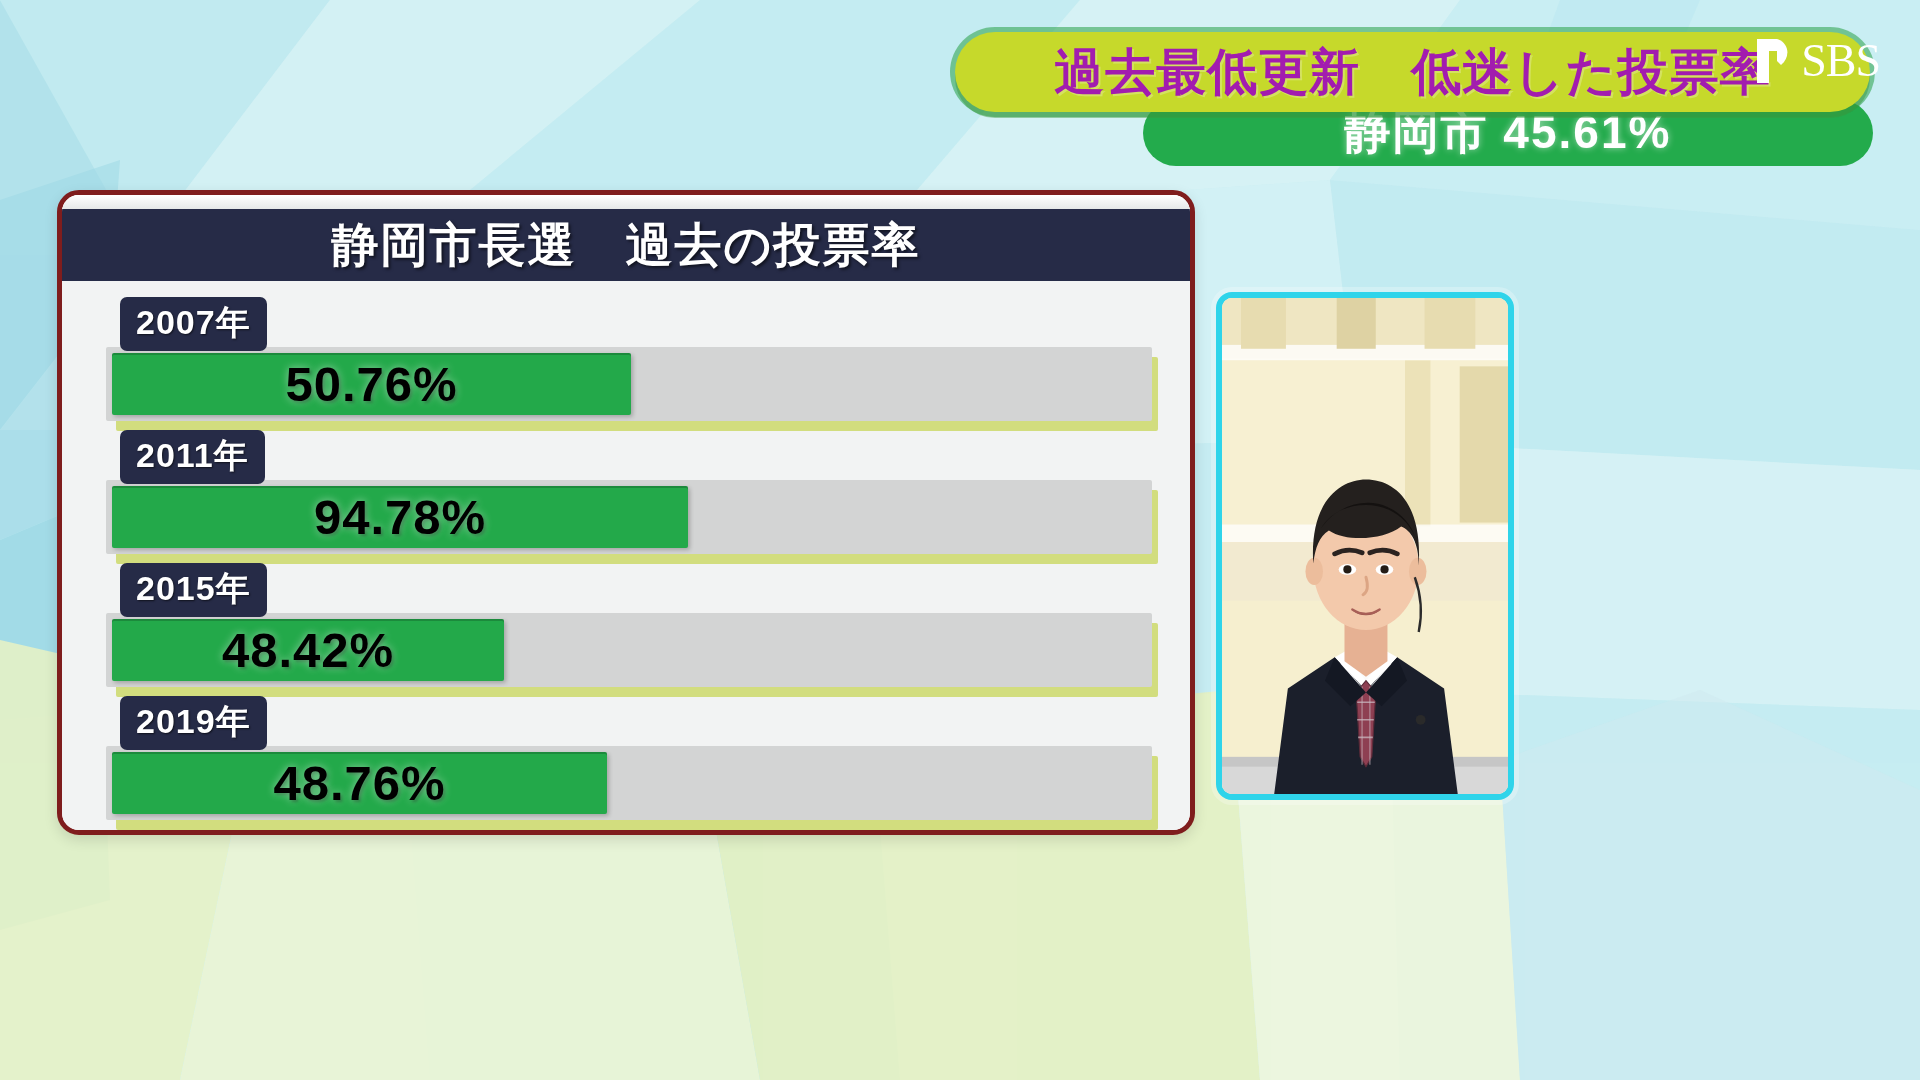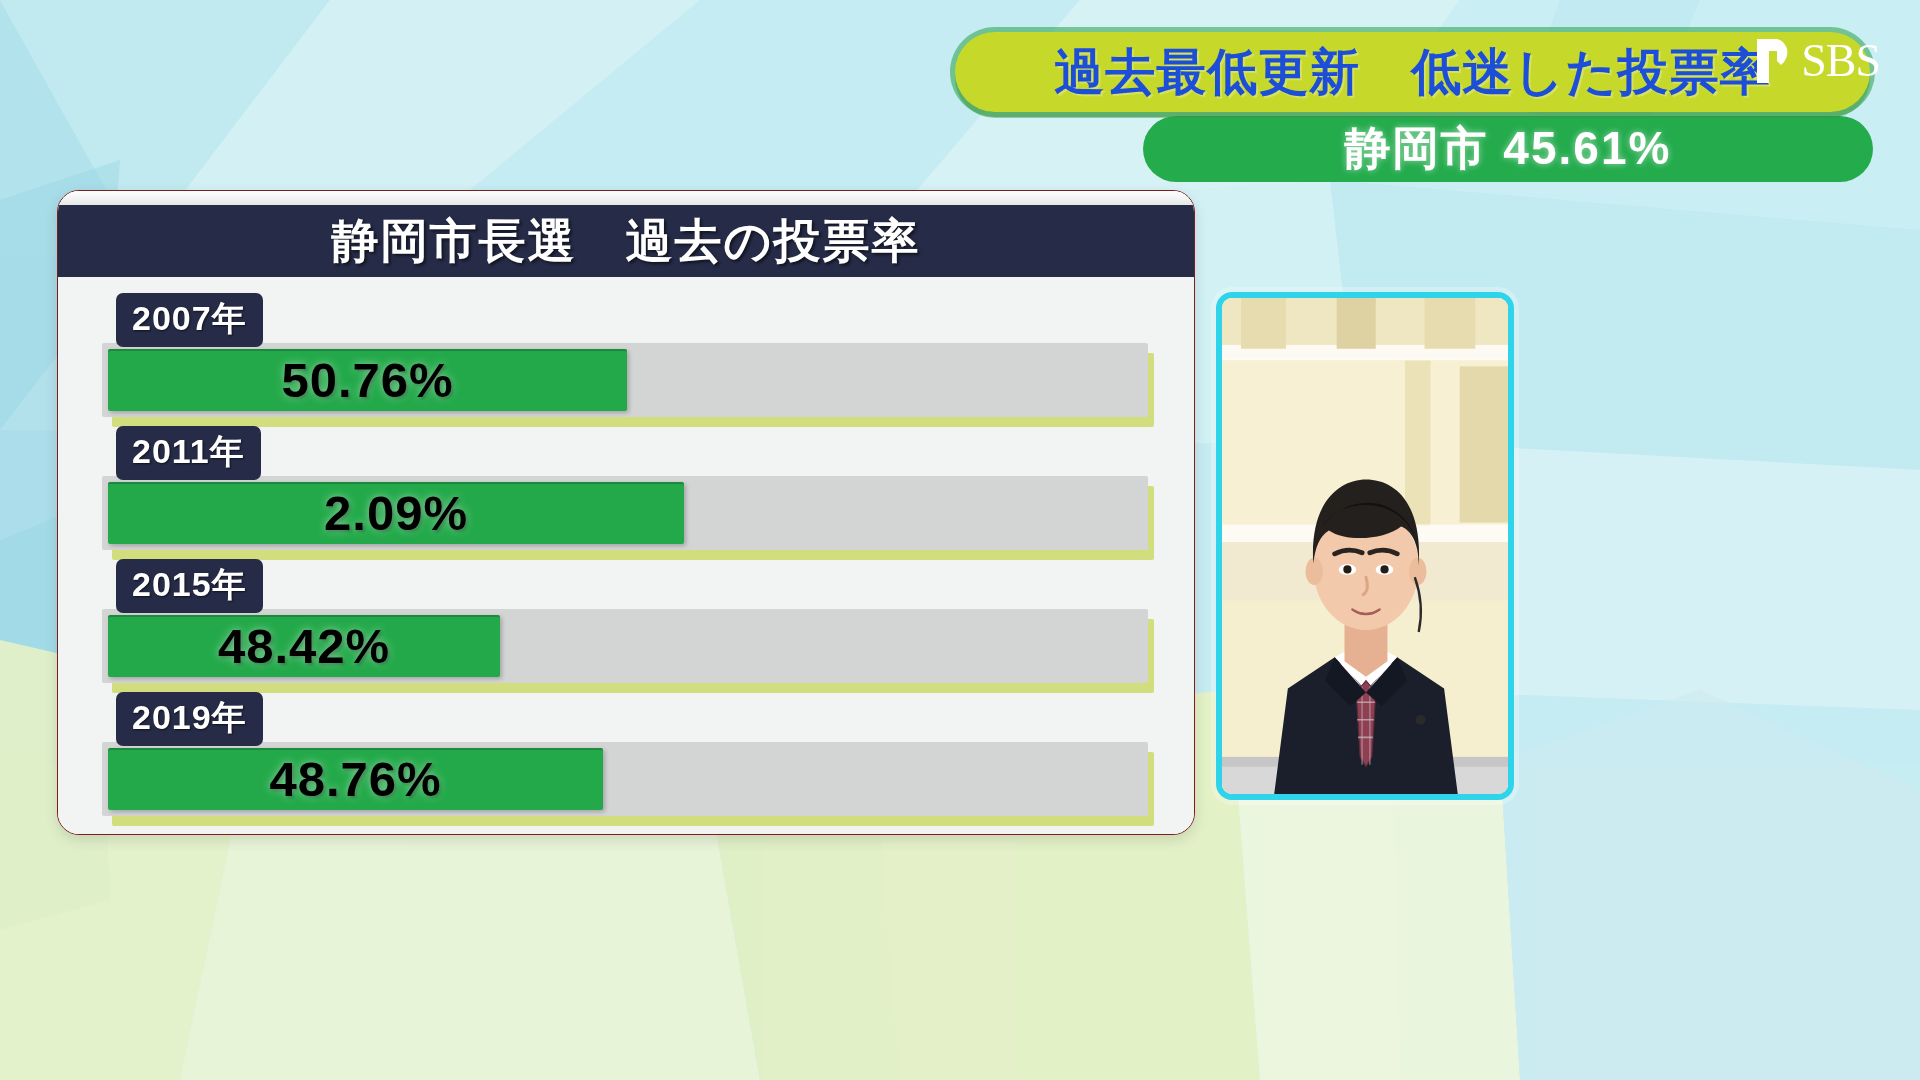--- a/index.html
+++ b/index.html
@@ -21,28 +21,28 @@
   }
   .headline{
     width:100%; height:100%;
     background:#c6d92b;
     border-radius:40px;
     box-shadow:0 6px 0 rgba(60,150,60,.45), 0 0 0 5px rgba(40,160,70,.55);
     display:flex; align-items:center; justify-content:center;
     padding:0 26px;
   }
   .headline-text{
-    font-size:50px; font-weight:bold; color:#1d4ed8;
+    font-size:50px; font-weight:bold; color:#a21caf;
     letter-spacing:1px; white-space:nowrap;
     text-shadow:2px 2px 0 rgba(255,255,255,.25);
   }
 
   .subline-wrap{
     position:absolute; z-index:29;
-    left:1143px; top:116px;
+    left:1143px; top:100px;
     width:730px; height:66px;
   }
   .subline{
     width:100%; height:100%;
     background:#23ab4c;
     border-radius:33px;
     display:flex; align-items:center; justify-content:center;
   }
   .subline-text{
     font-size:46px; font-weight:bold; color:#ffffff;
@@ -64,21 +64,21 @@
     color:#ffffff;
   }
 
   
   .chart-card{
     position:absolute; z-index:20;
     left:57px; top:190px;
     width:1138px; height:645px;
     border-radius:22px;
     background:#f2f3f3;
-    border:1px solid #7f1d1d;
+    border:5px solid #7f1d1d;
     overflow:hidden;
     box-shadow:0 5px 14px rgba(0,0,0,.12);
   }
   .card-inner{ position:absolute; inset:0; background:#f2f3f3; }
   .card-topstrip{
     position:absolute; left:0; right:0; top:0; height:14px;
     background:linear-gradient(#ffffff,#e6e8e8);
   }
   .chart-title-bar{
     position:absolute; left:0; right:0; top:14px; height:72px;
@@ -238,21 +238,21 @@
           </div>
         </div>
       </div>
 
       <div class="row">
         <span class="year-badge">2011年</span>
         <div class="track-wrap">
           <div class="track-shadow"></div>
           <div class="track"></div>
           <div class="bar" style="width:576px;">
-            <span class="bar-value">2.09%</span>
+            <span class="bar-value">94.78%</span>
           </div>
         </div>
       </div>
 
       <div class="row">
         <span class="year-badge">2015年</span>
         <div class="track-wrap">
           <div class="track-shadow"></div>
           <div class="track"></div>
           <div class="bar" style="width:392px;">

